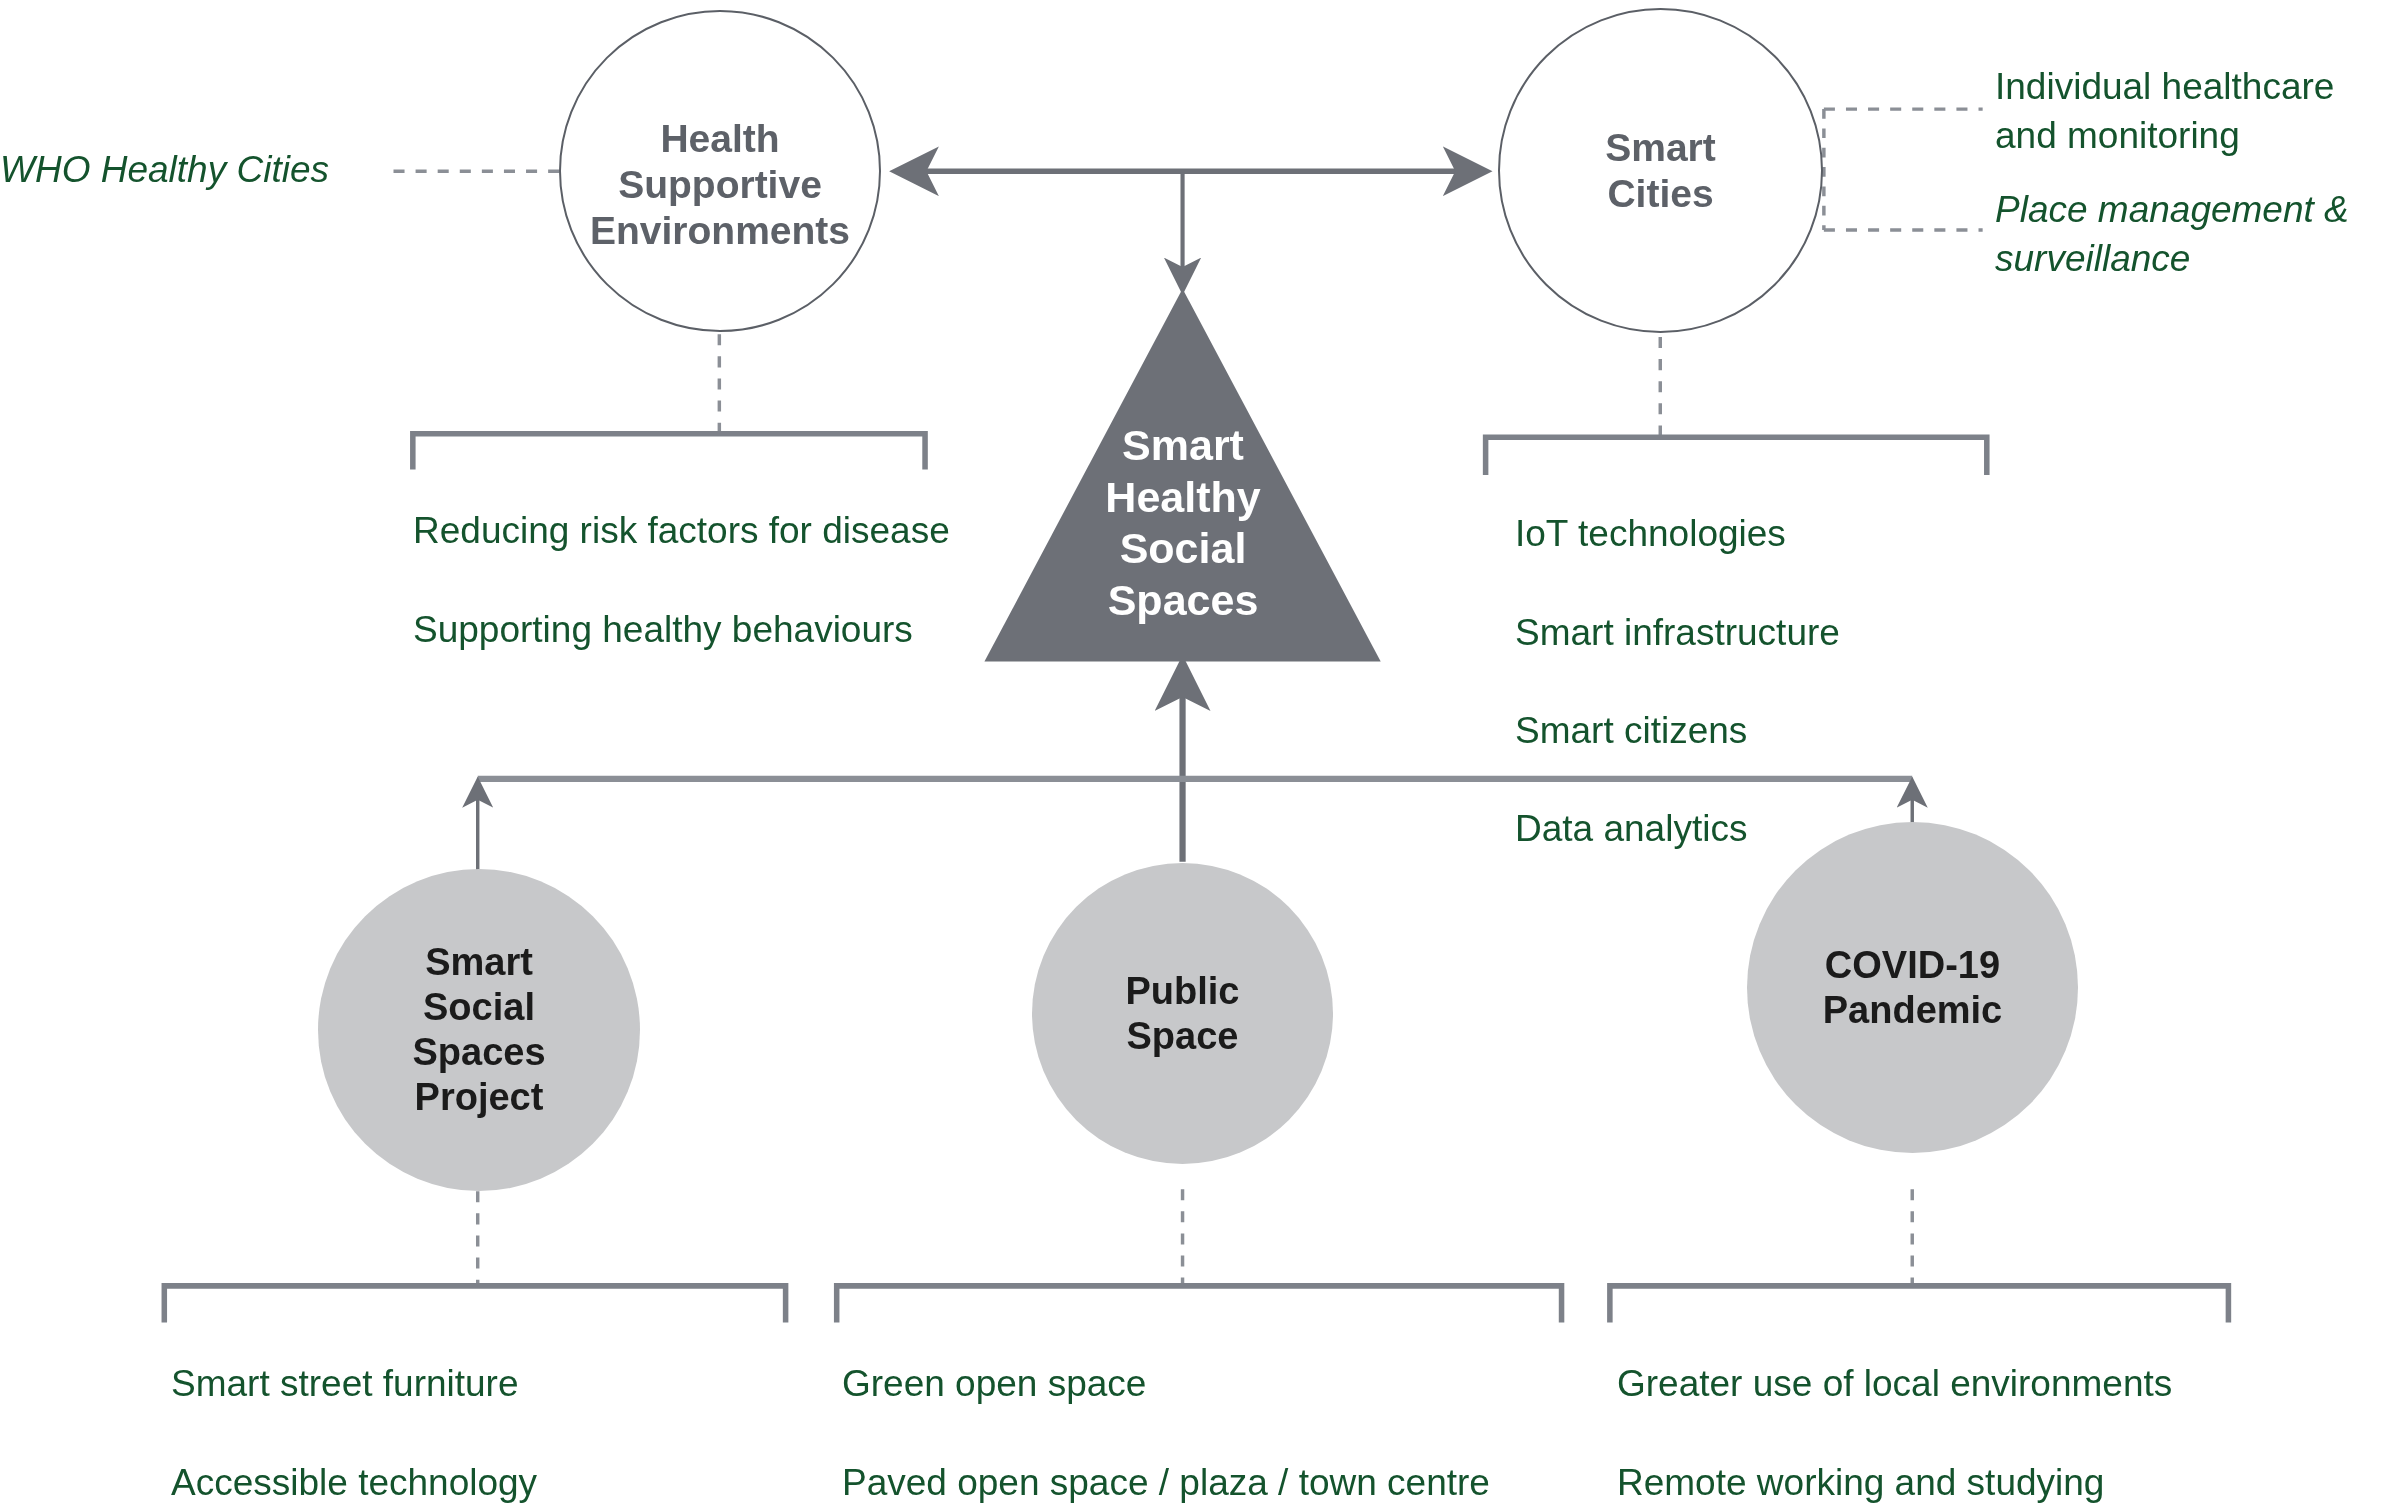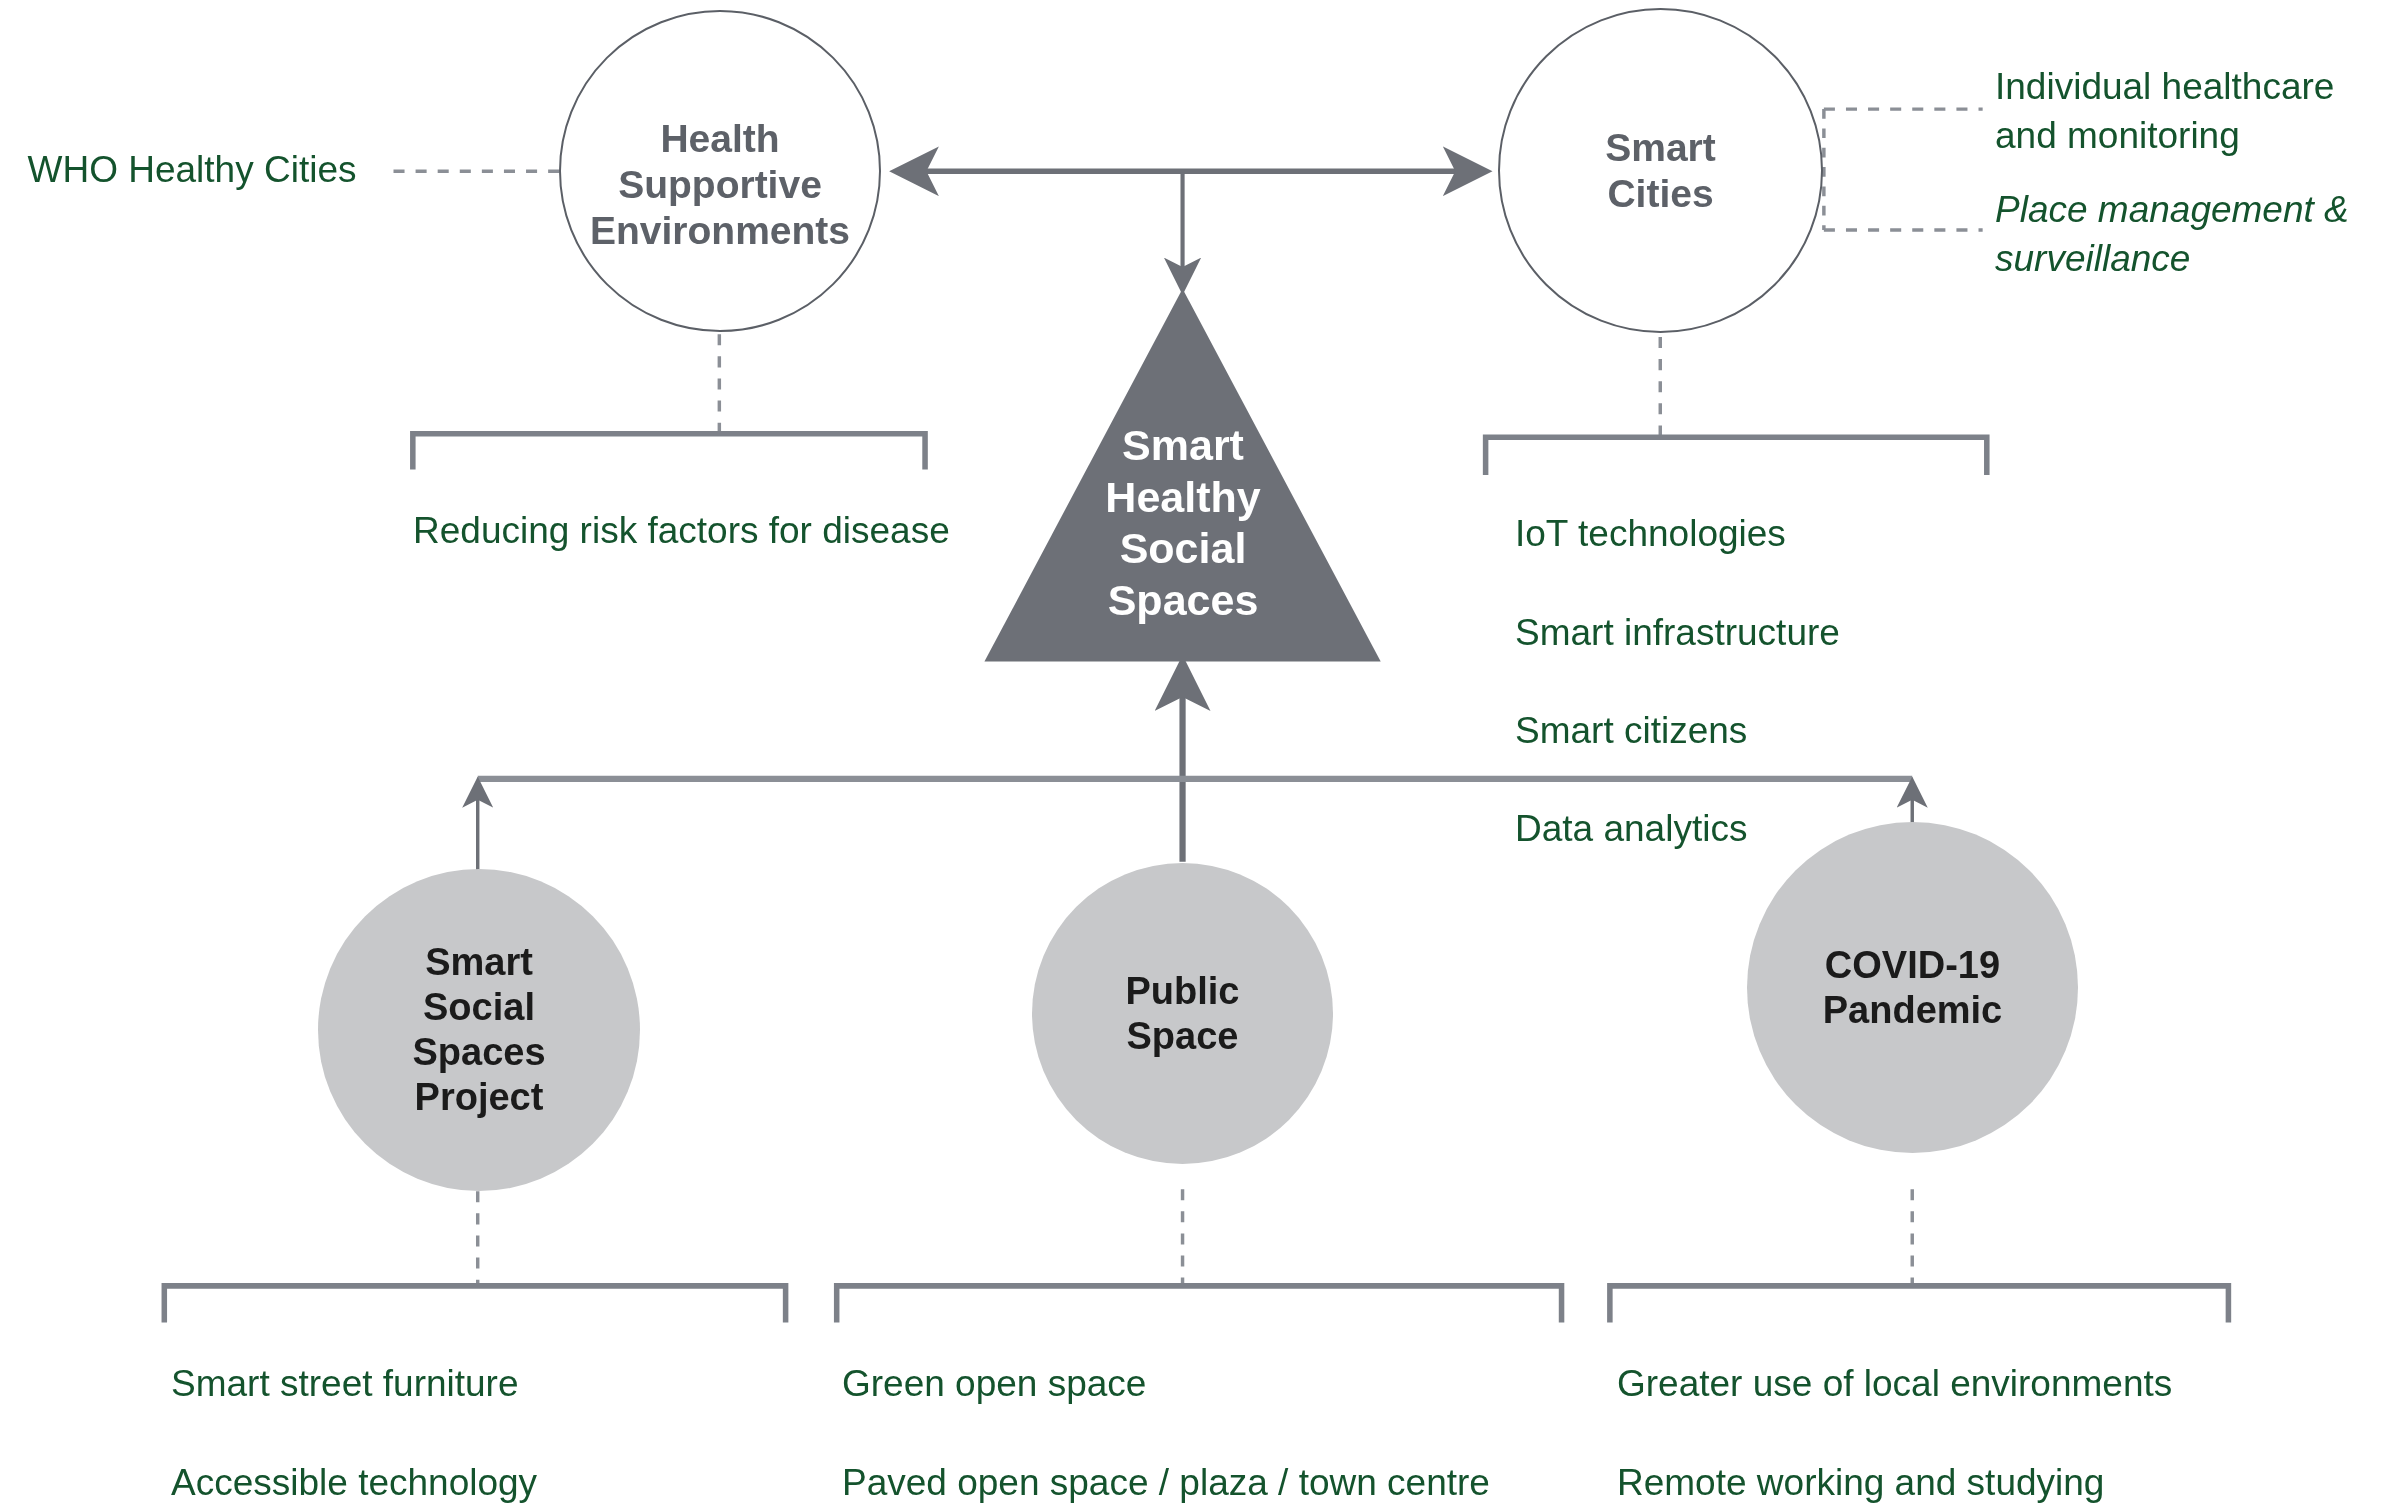--- a/index.html
+++ b/index.html
@@ -40,21 +40,21 @@
   }
 
   
   .txt-block{
     position:absolute;
     color:#14532d;
     font-weight:normal;
     line-height:1.33;
     white-space:pre-line;
   }
-  .txt-right{text-align:center;}
+  .txt-right{text-align:left;font-style:italic;}
 </style>
 </head>
 <body>
 
 <div id="stage">
 
   <svg class="layer" viewBox="0 0 3478 2188" preserveAspectRatio="none">
     <defs>
       <marker id="arrowEnd" viewBox="0 0 12 12" refX="10" refY="6" markerWidth="9" markerHeight="9" orient="auto-start-reverse">
         <path d="M0,0 L12,6 L0,12 L3,6 z" fill="#6d7077"></path>
@@ -139,20 +139,21 @@
   <div class="txt-block txt-right" style="left:0px;top:145px;width:384px;font-size:37px;">WHO Healthy Cities</div>
 
   <div class="txt-block" style="left:1995px;top:62px;width:407px;font-size:37px;">Individual healthcare
 and monitoring</div>
 
   <div class="txt-block" style="left:1995px;top:185px;width:407px;font-size:37px;font-style:italic;">Place management &amp;
 surveillance</div>
 
   <div class="txt-block" style="left:413px;top:457px;width:580px;font-size:37px;">
     <div>Reducing risk factors for disease</div>
+    <div>Supporting healthy behaviours</div>
   </div>
 
   <div class="txt-block" style="left:1507px;top:460px;width:566px;font-size:37px;margin-left:8px;">
     <div>IoT technologies</div>
     <div>Smart infrastructure</div>
     <div>Smart citizens</div>
     <div>Data analytics</div>
   </div>
 
   <div class="txt-block" style="left:171px;top:1310px;width:690px;font-size:37px;">

